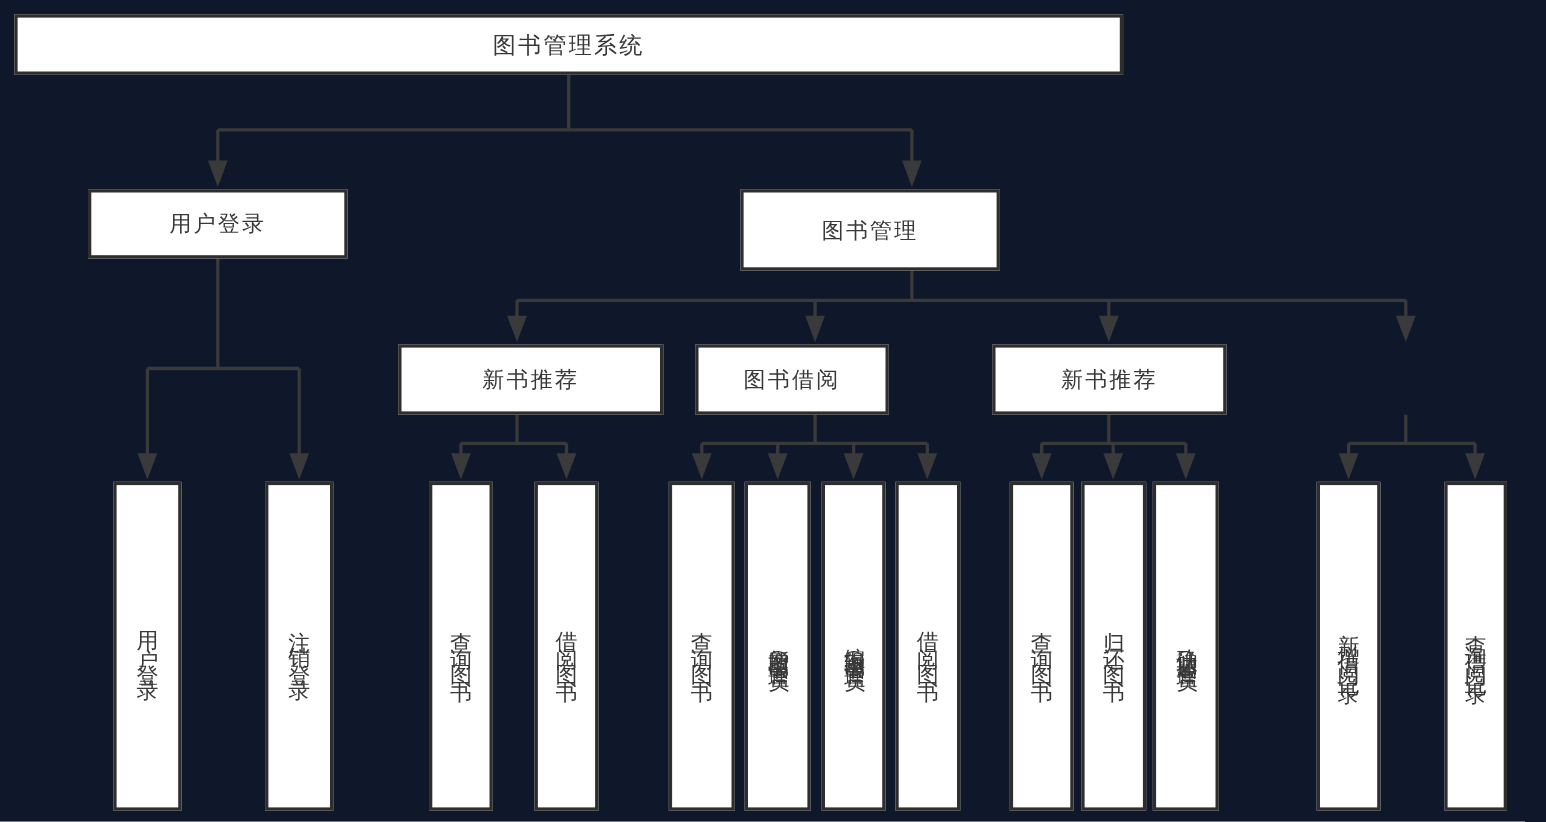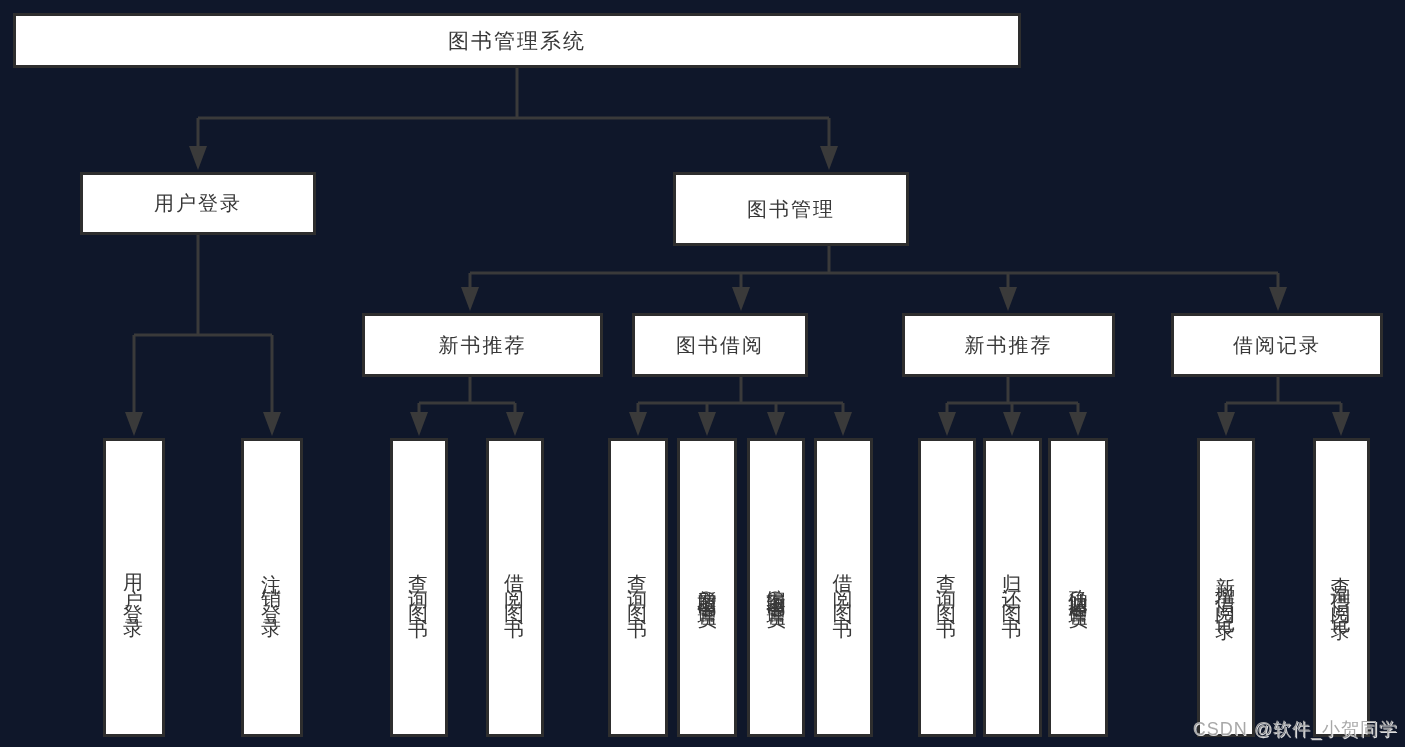--- a/index.html
+++ b/index.html
@@ -130,23 +130,20 @@
 
   <div class="node hlabel" style="left:362px;top:313px;width:241px;height:64px">
     <span>新书推荐</span>
   </div>
   <div class="node hlabel" style="left:632px;top:313px;width:176px;height:64px">
     <span>图书借阅</span>
   </div>
   <div class="node hlabel" style="left:902px;top:313px;width:213px;height:64px">
     <span>新书推荐</span>
   </div>
-  <div class="node hlabel" style="left:1171px;top:313px;width:212px;height:64px">
-    <span>借阅记录</span>
-  </div>
 
   <div class="node vert v4" style="left:103px;top:438px;width:62px;height:299px">
     <span>用户登录</span>
   </div>
   <div class="node vert v4" style="left:241px;top:438px;width:62px;height:299px">
     <span>注销登录</span>
   </div>
 
   <div class="node vert v4" style="left:390px;top:438px;width:58px;height:299px">
     <span>查询图书</span>
@@ -178,15 +175,14 @@
     <span>确认归还（管理员）</span>
   </div>
 
   <div class="node vert v6" style="left:1197px;top:438px;width:58px;height:299px">
     <span>新增借阅记录</span>
   </div>
   <div class="node vert v6" style="left:1313px;top:438px;width:57px;height:299px">
     <span>查询借阅记录</span>
   </div>
 
-  <div class="watermark">CSDN @软件_小贺同学</div>
 
 </div>
 
 </body></html>

